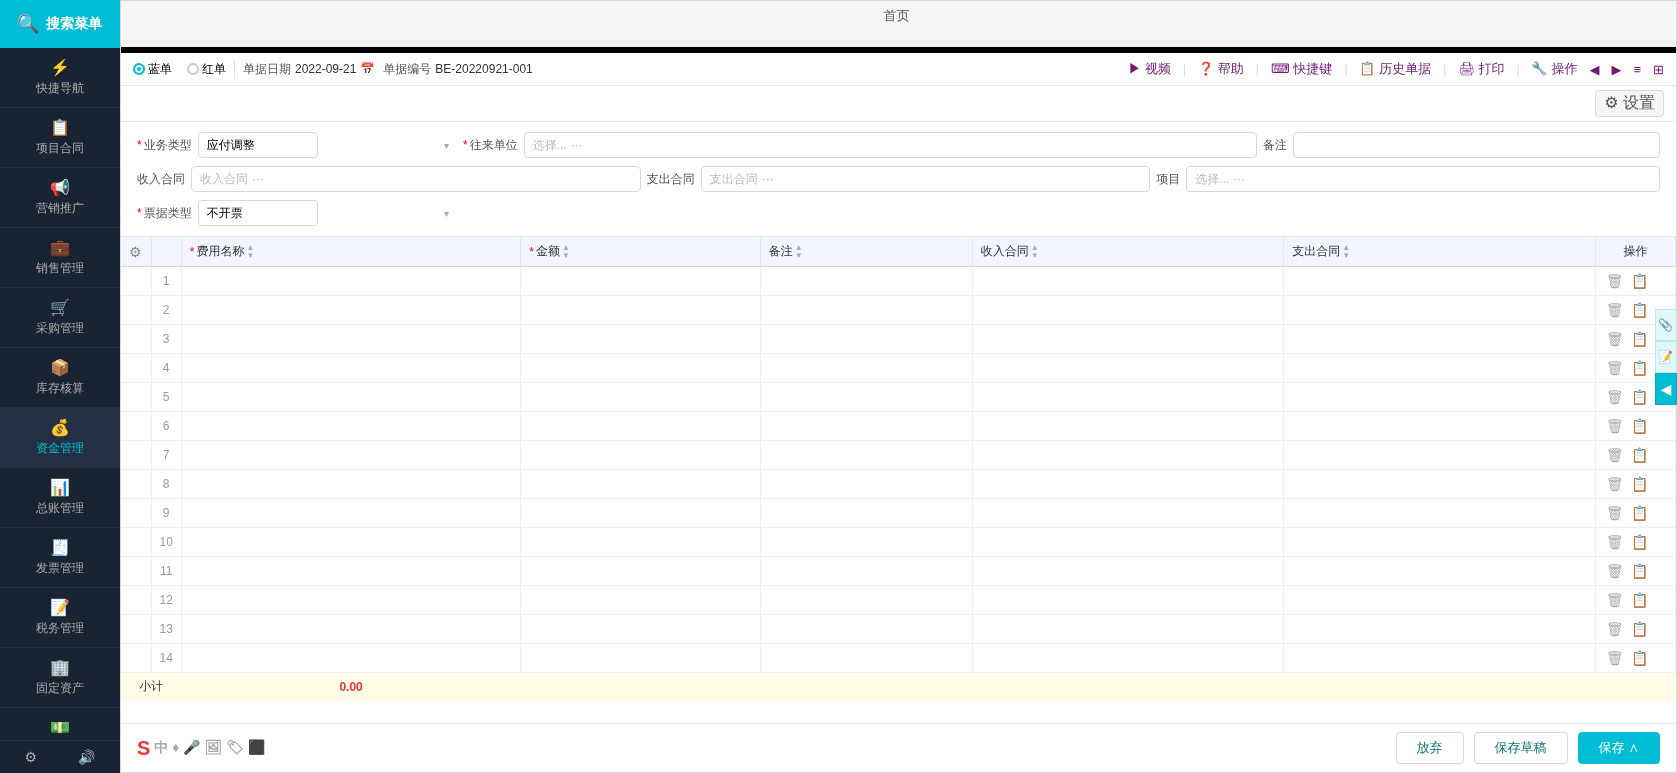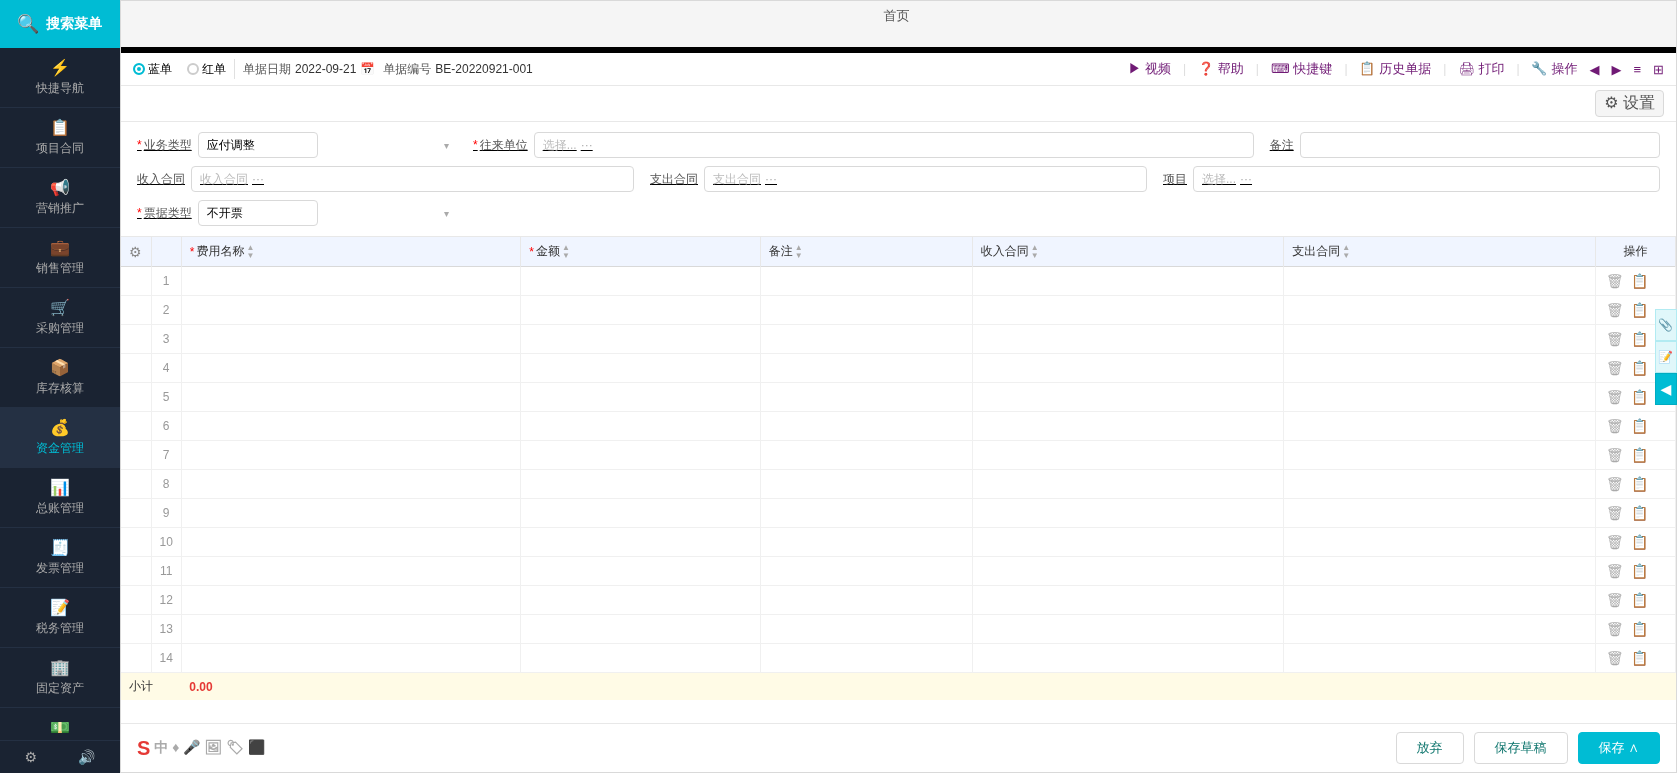--- a/index.html
+++ b/index.html
@@ -194,22 +194,21 @@
       padding: 10px 16px;
       background: #fff;
       border-bottom: 1px solid #e8e8e8;
       display: flex;
       flex-direction: column;
       gap: 8px;
     }
     .form-row {
       display: flex;
       align-items: center;
-      gap: 16px;
-      text-decoration: underline;
+      gap: 6px;
     }
     .form-field {
       display: flex;
       align-items: center;
       gap: 6px;
       flex: 1;
     }
     .form-label {
       font-size: 12px;
       color: #555;
@@ -304,20 +303,21 @@
       width: 30px;
     }
     table tfoot tr {
       background: #fffbe6;
       border-top: 1px solid #f0f0f0;
     }
     table tfoot td {
       padding: 5px 8px;
       font-weight: 500;
       color: #333;
+      text-align: center;
     }
     .th-sort {
       display: inline-flex;
       align-items: center;
       gap: 2px;
     }
     .sort-arrows {
       display: inline-flex;
       flex-direction: column;
       font-size: 8px;

